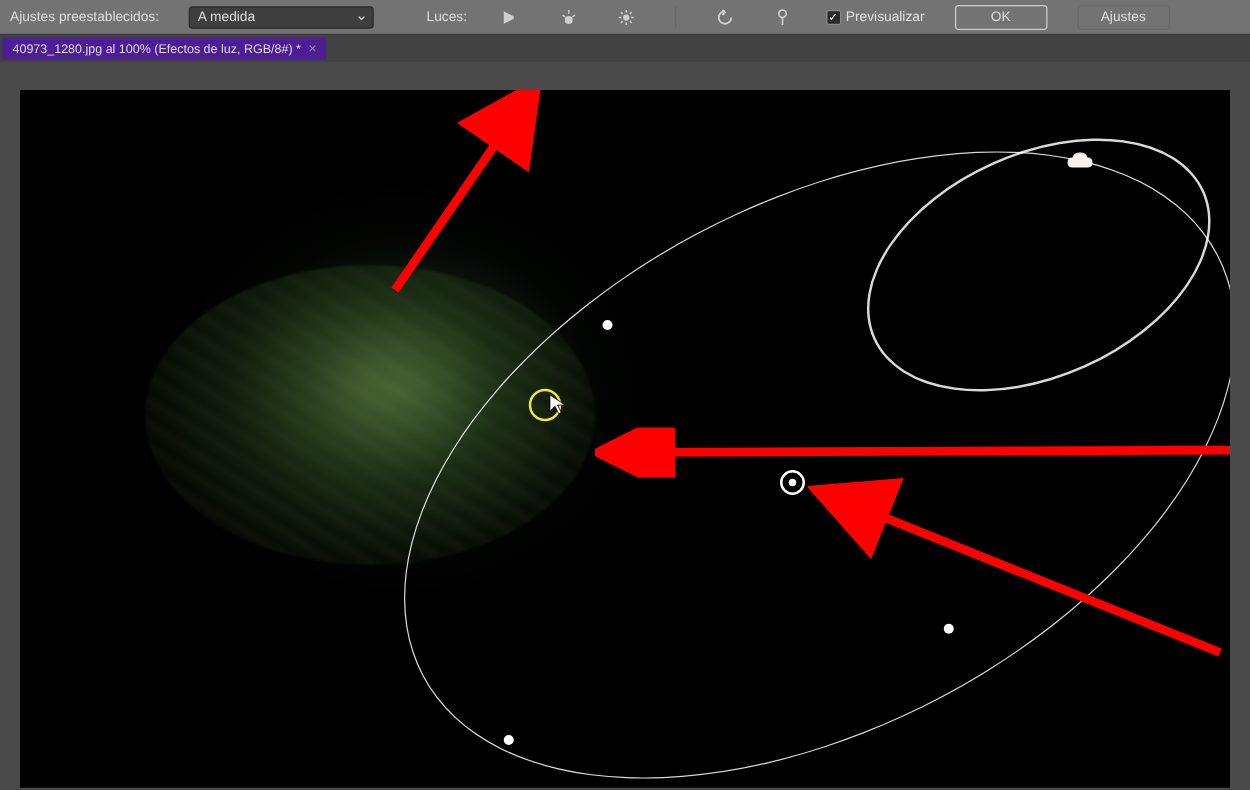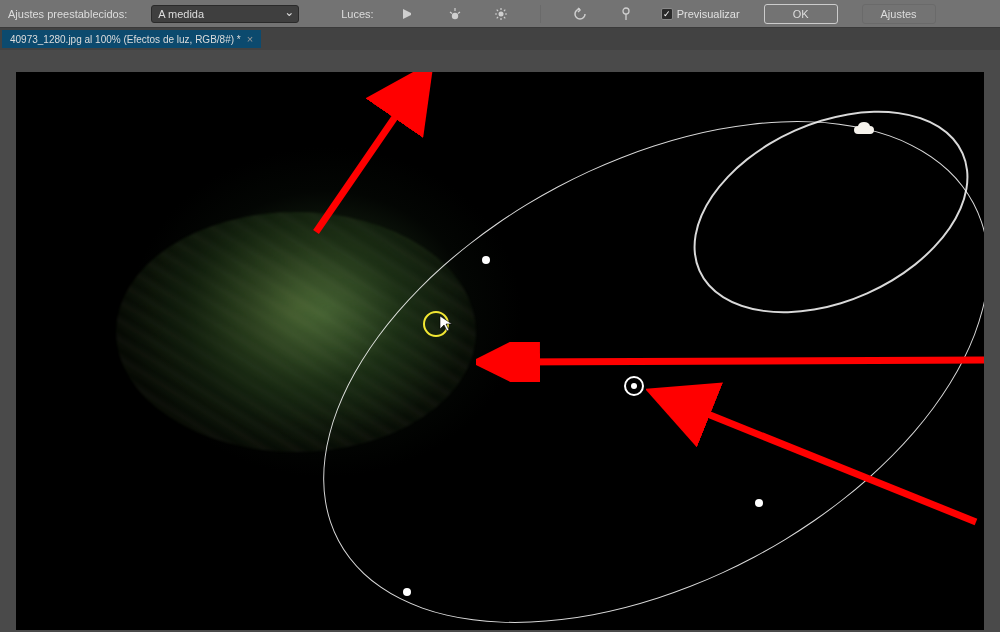--- a/index.html
+++ b/index.html
@@ -81,21 +81,21 @@
     .btn.ok { border-color: #ccc; padding: 0 28px; }
     .btn.cancel { border-color: #6a6a6a; }
     .tab-bar {
       height: 22px;
       background: #424242;
       display: flex;
       align-items: center;
       padding-left: 2px;
     }
     .tab {
-      background: #0c4a6e;
+      background: #4c1d95;
       padding: 3px 8px;
       font-size: 10px;
       color: #ddd;
       display: flex;
       align-items: center;
       gap: 6px;
     }
     .tab-close { color: #999; cursor: pointer; font-size: 11px; }
     .canvas-wrap {
       position: absolute;

